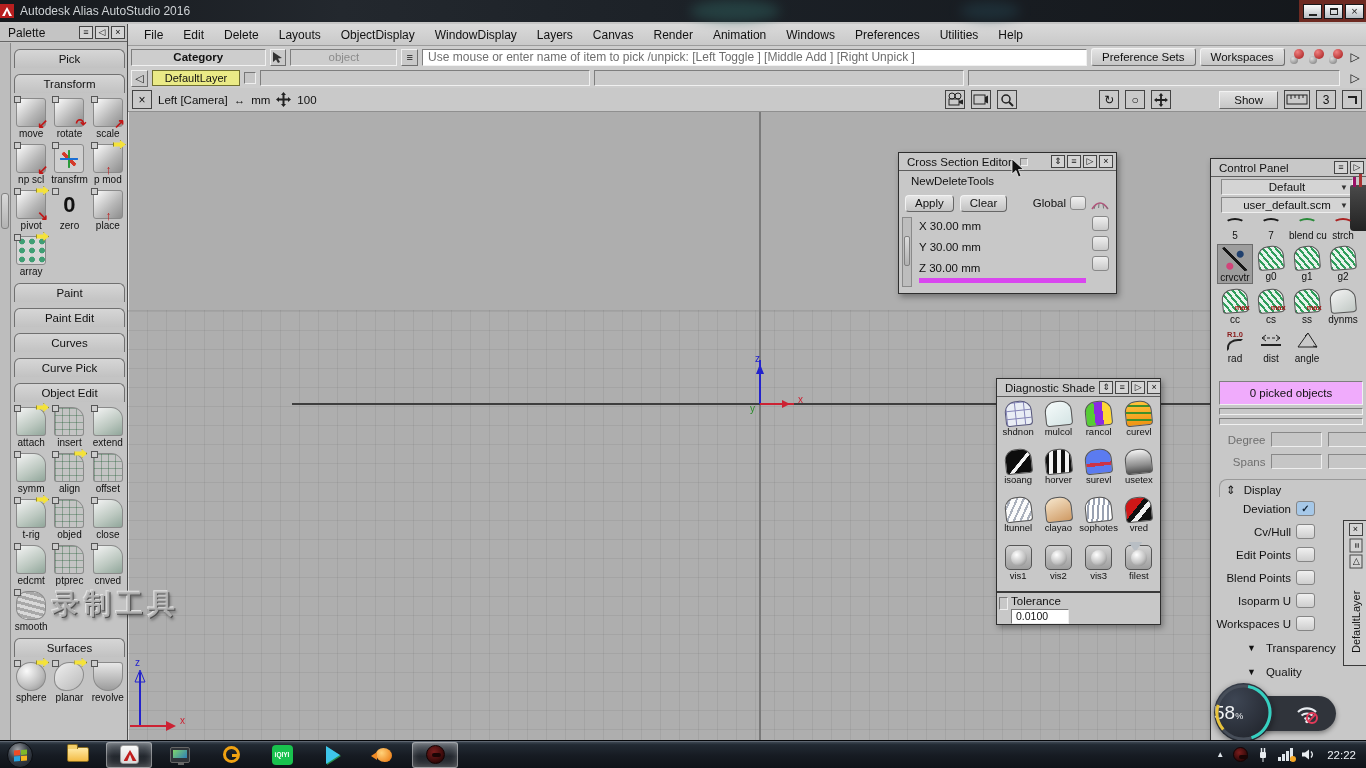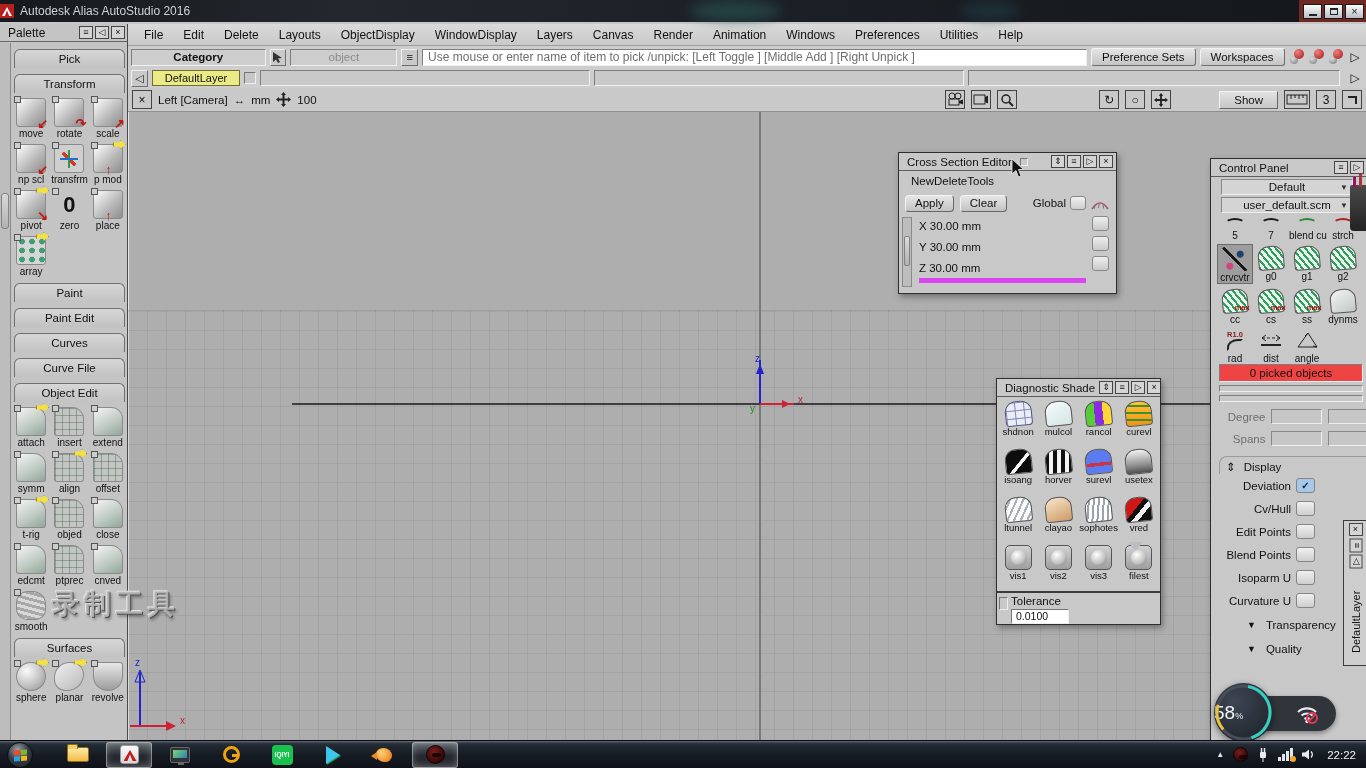--- a/index.html
+++ b/index.html
@@ -210,22 +210,22 @@
   .cg-dyn { background:linear-gradient(150deg,#f4f4f4,#c0c8c4); }
   .sel { background:#9d9d9d; border:1px solid #6b6b6b; }
   .crvic { width:26px; height:24px; margin:2px auto 1px; border-radius:3px; position:relative;
     background:linear-gradient(45deg,transparent 45%,#161616 45% 53%,transparent 53%),
                radial-gradient(circle at 30% 80%,#d2447a 3px,transparent 4px),
                radial-gradient(circle at 70% 30%,#20406e 3px,transparent 4px); }
   .radic { width:26px; height:22px; margin:2px auto 1px; position:relative; }
   .radlab { font-size:7.5px; font-weight:bold; color:#8a1a1a; display:block; }
   .radarc { display:block; width:16px; height:12px; margin:0 auto; border:2px solid transparent;
     border-top:2px solid #222; border-left:2px solid #222; border-radius:70% 0 0 0; }
-  .picked-bar { margin:0 4px 0 8px; height:18px; border:1px solid; border-color:#7e7e7e #f0f0f0 #f0f0f0 #7e7e7e;
-    display:flex; align-items:center; justify-content:center; font-size:11.5px; background:#ef4444; }
+  .picked-bar { margin:17px 4px 0 8px; height:24px; border:1px solid; border-color:#7e7e7e #f0f0f0 #f0f0f0 #7e7e7e;
+    display:flex; align-items:center; justify-content:center; font-size:11.5px; background:#f0abfc; }
   .thinbar { margin:3px 4px 0 8px; height:7px; border:1px solid; border-color:#7e7e7e #f0f0f0 #f0f0f0 #7e7e7e; }
   .cp-frow { display:flex; align-items:center; margin-top:7px; }
   .cp-frow .lab { width:56px; text-align:right; color:#6e6e6e; font-size:11.5px; }
   .cp-input { width:52px; height:15px; margin-left:6px; border:1px solid; border-color:#888 #eee #eee #888; background:#c6c6c6; }
   .cp-input2 { width:40px; }
   .sec-hdr { margin:10px 0 0 8px; display:flex; align-items:center; gap:8px; font-size:11.5px;
     border-top:1px solid #999; border-left:1px solid #999; border-radius:8px 0 0 0; padding:3px 0 0 6px; }
   .chk-row { display:flex; align-items:center; justify-content:flex-end; height:23px; padding-right:52px; }
   .chk-row .lab { font-size:11.5px; margin-right:5px; white-space:nowrap; }
   .cb { width:19px; height:15px; border-radius:3px; border:1px solid #858585;
@@ -525,21 +525,21 @@
           <div class="ti t-array">
             <span class="yarr"></span>
           </div>
           <div class="tl">array</div>
         </div>
     </div>
 
     <div class="ptab">Paint</div>
     <div class="ptab">Paint Edit</div>
     <div class="ptab">Curves</div>
-    <div class="ptab">Curve File</div>
+    <div class="ptab">Curve Pick</div>
     <div class="ptab">Object Edit</div>
 
     <div class="tool-grid">
       <div class="tool">
           <div class="ti pg">
             <span class="yarr"></span>
           </div>
           <div class="tl">attach</div>
         </div>
       <div class="tool">
@@ -890,21 +890,21 @@
   </div>
   <div class="chk-row">
     <span class="lab">Blend Points</span>
     <div class="cb"><span>✓</span></div>
   </div>
   <div class="chk-row">
     <span class="lab">Isoparm U</span>
     <div class="cb"><span>✓</span></div>
   </div>
   <div class="chk-row">
-    <span class="lab">Curvature U</span>
+    <span class="lab">Workspaces U</span>
     <div class="cb"><span>✓</span></div>
   </div>
 
   <div class="tq-row">
     <span class="dn-arrow">▼</span>
     <span>Transparency</span>
   </div>
   <div class="tq-row">
     <span class="dn-arrow">▼</span>
     <span>Quality</span>

